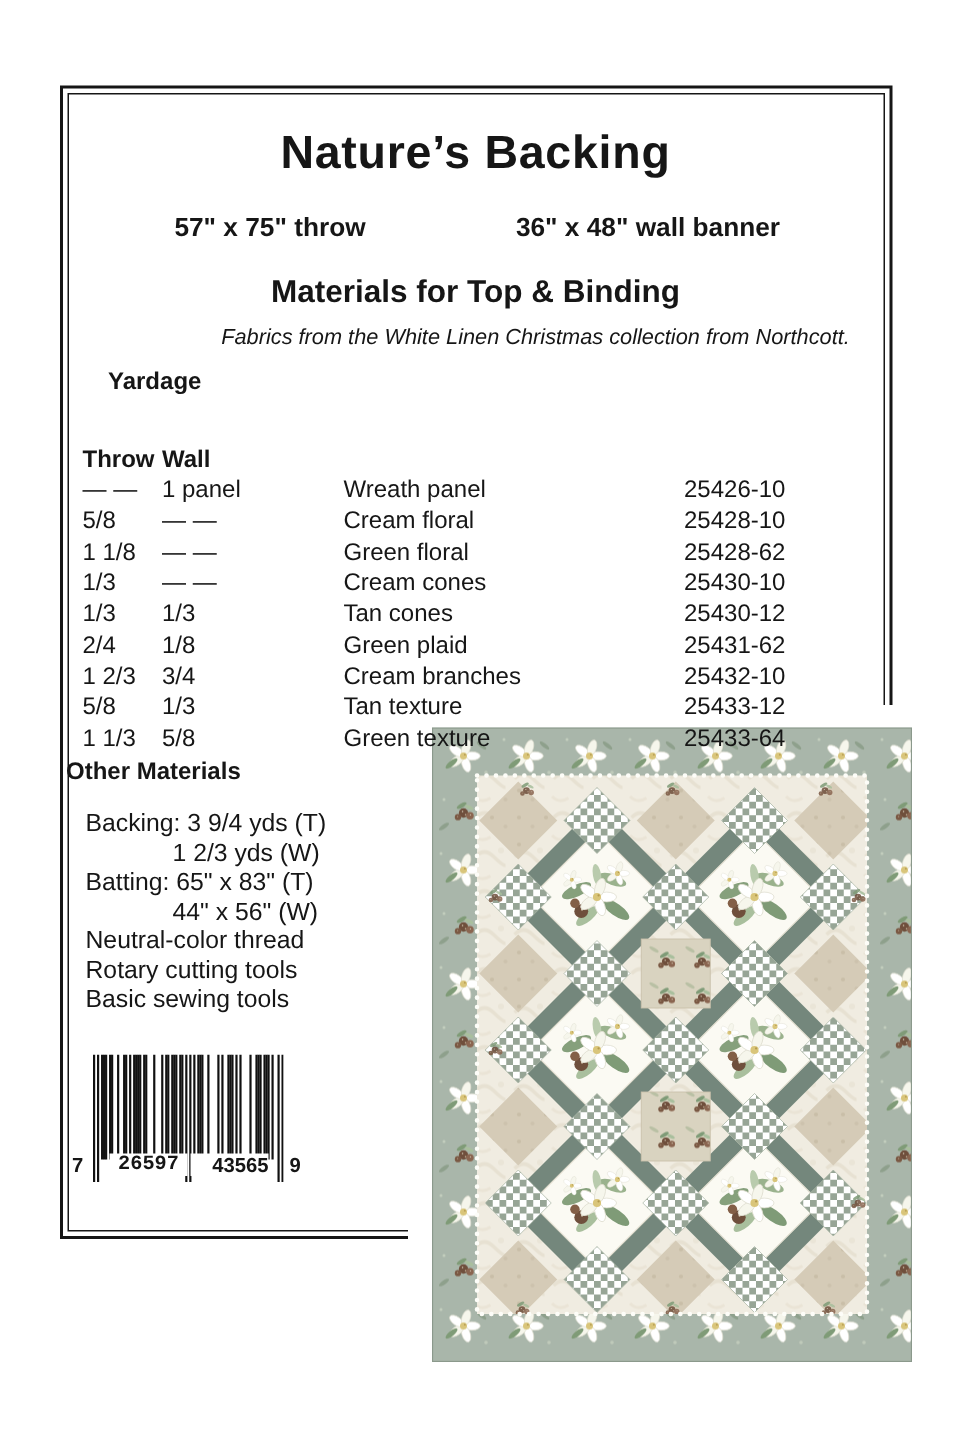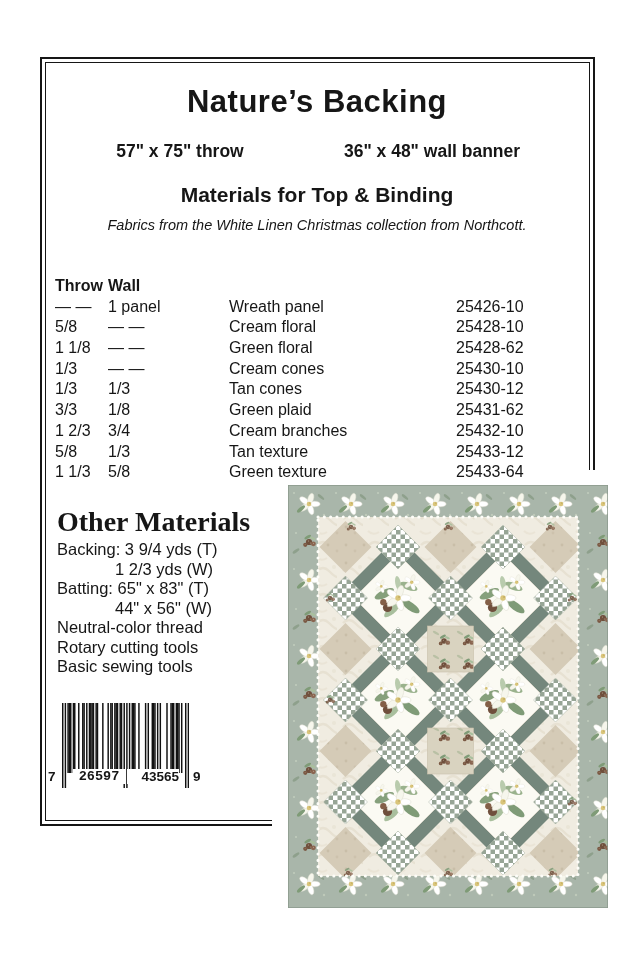--- a/index.html
+++ b/index.html
@@ -16,32 +16,32 @@
 
   .title{left:40px;top:84px;width:554px;text-align:center;
          font-size:31px;font-weight:700;letter-spacing:.5px;}
   .size-left{left:40px;top:141px;width:280px;text-align:center;
          font-size:17.5px;font-weight:700;}
   .size-right{left:302px;top:141px;width:260px;text-align:center;
          font-size:17.5px;font-weight:700;}
   .mat-heading{left:40px;top:183px;width:554px;text-align:center;
          font-size:21px;font-weight:700;}
   .fabrics-note{left:40px;top:217px;width:554px;text-align:center;
-         font-size:14.5px;font-style:italic;}
+         font-size:14.5px;font-style:italic;padding-left:40px;}
 
   
   .yardage{left:55px;top:245px;width:500px;font-size:16px;line-height:20.7px;}
   .y-head{font-weight:700;padding-left:17px;}
   .y-cols{font-weight:700;margin-top:31px;}
   .y-cols span.c1{display:inline-block;width:53px;}
   .yrow{display:grid;grid-template-columns:53px 121px 227px auto;height:20.7px;}
   .yrow span{white-space:nowrap;}
 
   
-  .om-heading{left:57px;top:506px;font-size:28px;font-weight:700;font-family:Liberation Serif, serif;}
+  .om-heading{left:44px;top:506px;font-size:16px;font-weight:700;}
   .om-lines{left:57px;top:540px;font-size:16.5px;line-height:19.5px;}
   .om-line.indent{padding-left:58px;}
 
   
   .barcode{left:62px;top:703px;width:127px;height:86px;z-index:3;}
   .bc-digits{position:absolute;left:0;top:66px;width:127px;height:18px;
              font-size:13.5px;font-weight:600;}
   .bc-digits span{position:absolute;background:#fff;}
   .bc-d1{left:-14px;}
   .bc-g1{left:11px;width:52px;text-align:center;font-family:Liberation Mono, monospace;}
@@ -61,20 +61,21 @@
 
 <div class="text-layer">
 
   <div class="abs title">Nature’s Backing</div>
   <div class="abs size-left">57" x 75" throw</div>
   <div class="abs size-right">36" x 48" wall banner</div>
   <div class="abs mat-heading">Materials for Top &amp; Binding</div>
   <div class="abs fabrics-note">Fabrics from the White Linen Christmas collection from Northcott.</div>
 
   <div class="abs yardage">
+    <div class="y-head">Yardage</div>
     <div class="y-cols">
       <span class="c1">Throw</span><span>Wall</span>
     </div>
     <div id="yardage-rows">
   <div class="yrow">
     <span class="c-throw">— —</span>
     <span class="c-wall">1 panel</span>
     <span class="c-fabric">Wreath panel</span>
     <span class="c-code">25426-10</span>
   </div>
@@ -101,21 +102,21 @@
   </div>
 
   <div class="yrow">
     <span class="c-throw">1/3</span>
     <span class="c-wall">1/3</span>
     <span class="c-fabric">Tan cones</span>
     <span class="c-code">25430-12</span>
   </div>
 
   <div class="yrow">
-    <span class="c-throw">3/3</span>
+    <span class="c-throw">2/4</span>
     <span class="c-wall">1/8</span>
     <span class="c-fabric">Green plaid</span>
     <span class="c-code">25431-62</span>
   </div>
 
   <div class="yrow">
     <span class="c-throw">1 2/3</span>
     <span class="c-wall">3/4</span>
     <span class="c-fabric">Cream branches</span>
     <span class="c-code">25432-10</span>

